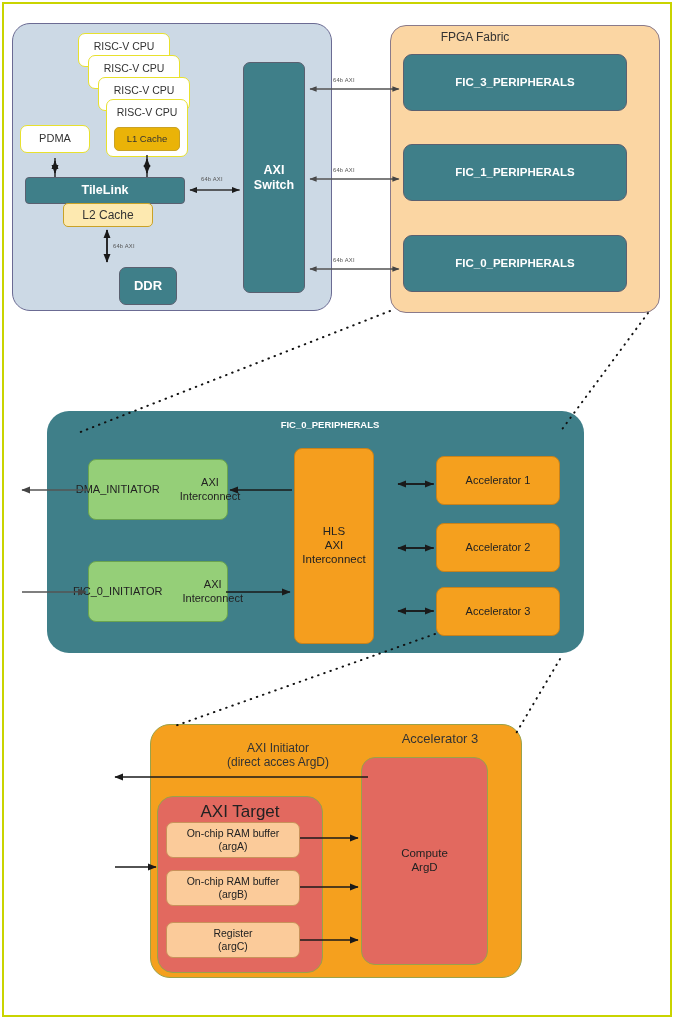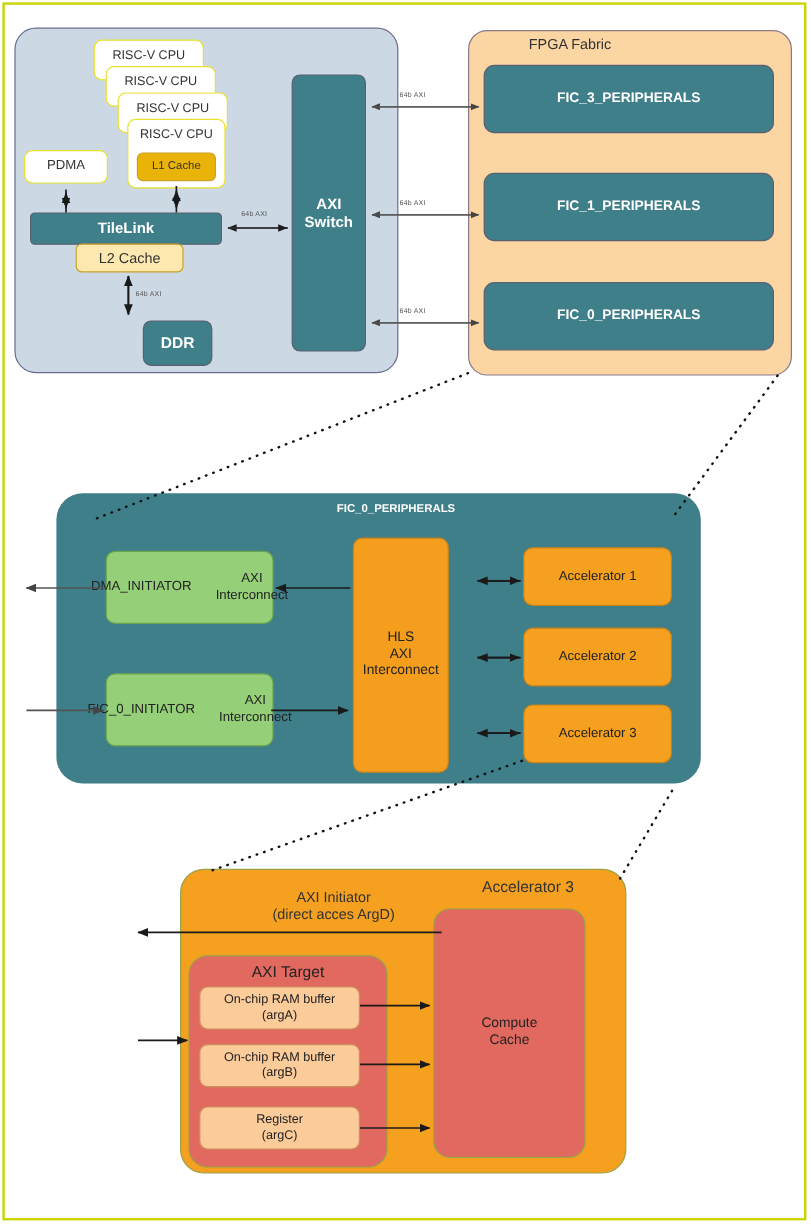--- a/index.html
+++ b/index.html
@@ -132,21 +132,21 @@
     background: #fbd6a3;
     border: 1.4px solid #8a7a8a;
     border-radius: 16px;
   }
   .fpga-title {
     left: 400px; top: 30px; width: 150px;
     font-size: 12px; color: #333;
     text-align: center;
   }
   .fic {
-    width: 242px; height: 57px;
+    width: 224px; height: 57px;
     background: #3f7f89;
     border: 1.2px solid #5a6070;
     border-radius: 9px;
     color: #ffffff;
     font-size: 11.5px;
     font-weight: bold;
   }
   .fic3 { left: 403px; top: 54px; }
   .fic1 { left: 403px; top: 144px; }
   .fic0 { left: 403px; top: 235px; }
@@ -213,21 +213,21 @@
     text-align: center;
   }
   .axi-target {
     left: 157px; top: 796px; width: 166px; height: 177px;
     background: #e2695f;
     border: 1.1px solid #9aa24a;
     border-radius: 16px;
   }
   .axi-target-lbl {
     left: 157px; top: 802px; width: 166px;
-    font-size: 13px; color: #222;
+    font-size: 17px; color: #222;
   }
   .buf {
     width: 134px; height: 36px;
     background: #fbcb9a;
     border: 1.1px solid #c9925a;
     border-radius: 7px;
     color: #222;
     font-size: 10.5px;
     flex-direction: column;
   }
@@ -338,21 +338,21 @@
     <span>On-chip RAM buffer</span>
     <span>(argB)</span>
   </div>
   <div class="box buf bufC">
     <span>Register</span>
     <span>(argC)</span>
   </div>
 
   <div class="box compute">
     <span>Compute</span>
-    <span>Cache</span>
+    <span>ArgD</span>
   </div>
 
   <svg class="overlay">
     <defs>
       <marker id="ah" markerWidth="7" markerHeight="7" refX="6" refY="2.6" orient="auto">
         <path d="M0,0 L6.5,2.6 L0,5.2 z" fill="#1a1a1a"></path>
       </marker>
       <marker id="ahs" markerWidth="7" markerHeight="7" refX="6" refY="2.6" orient="auto">
         <path d="M0,0 L6.5,2.6 L0,5.2 z" fill="#444"></path>
       </marker>

